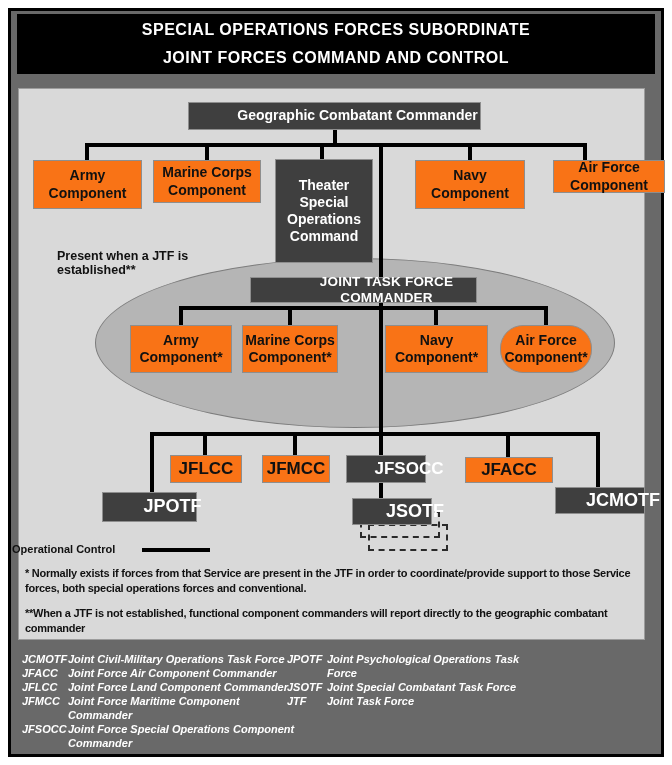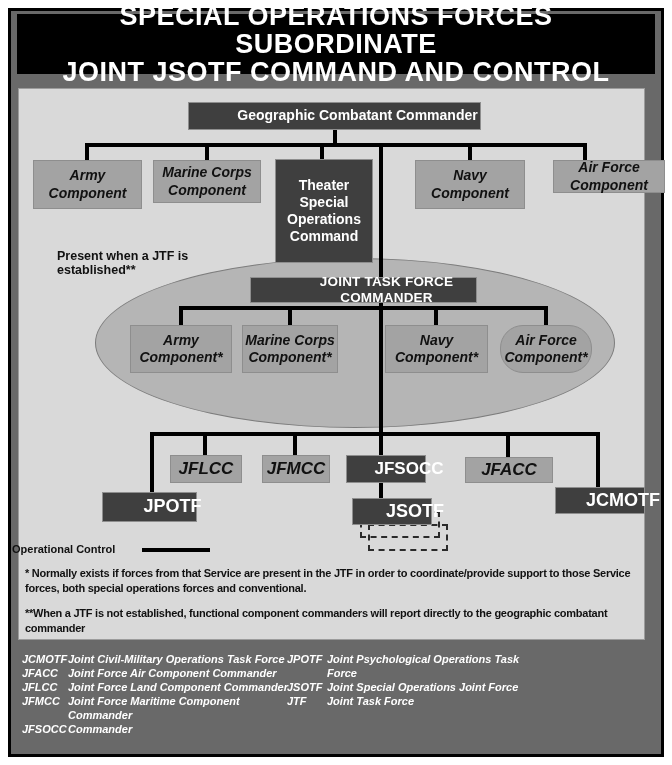--- a/index.html
+++ b/index.html
@@ -1,29 +1,29 @@
 <!DOCTYPE html>
 <html><head>
 <meta charset="utf-8">
 <style>
   html,body{margin:0;padding:0;background:#ffffff;}
   .page{position:relative;width:672px;height:765px;background:#ffffff;overflow:hidden;
         font-family:"Liberation Sans", sans-serif;}
   .abs{position:absolute;box-sizing:border-box;}
   .frame{background:#696969;border:3px solid #000000;}
   .title-box{background:#000000;color:#ffffff;display:flex;flex-direction:column;
-             align-items:center;justify-content:center;font-weight:bold;font-size:27px;
+             align-items:center;justify-content:center;font-weight:bold;font-size:16px;
              line-height:28px;letter-spacing:.5px;text-align:center;}
   .panel{background:#d9d9d9;border:1px solid #9c9c9c;}
   .ellipse{background:#b5b5b5;border:1px solid #7d7d7d;border-radius:50%;}
   .hline,.vline{background:#000000;}
   .box{display:flex;align-items:center;justify-content:center;text-align:center;
        font-weight:bold;line-height:1.22;}
   .box-dark{background:#3f3f3f;color:#ffffff;border:1px solid #8e8e8e;padding-left:46px;}
-  .box-light{background:#a3a3a3;color:#111111;border:1px solid #8e8e8e;font-style:italic;}
+  .box-light{background:#f97316;color:#111111;border:1px solid #8e8e8e;}
   .fs14{font-size:14px;}
   .fs17{font-size:17px;}
   .fs18{font-size:18px;}
   .jtfc{font-size:13.5px;letter-spacing:.2px;}
   .note{color:#111111;font-weight:bold;font-size:12.5px;line-height:14px;}
   .note span{display:block;}
   .ghost{border:2px dashed #2b2b2b;background:transparent;}
   .legend-label{color:#111111;font-weight:bold;font-size:11px;}
   .footnote{color:#111111;font-weight:bold;font-size:11px;letter-spacing:-0.25px;
             line-height:15px;}
@@ -37,21 +37,21 @@
 </style>
 </head>
 <body>
 
 <div class="page">
 
   <div class="abs frame" style="left:8px;top:8px;width:656px;height:749px;"></div>
 
   <div class="abs title-box" style="left:17px;top:14px;width:638px;height:60px;">
     <span>SPECIAL OPERATIONS FORCES SUBORDINATE</span>
-    <span>JOINT JSOTF COMMAND AND CONTROL</span>
+    <span>JOINT FORCES COMMAND AND CONTROL</span>
   </div>
 
   <div class="abs panel" style="left:18px;top:88px;width:627px;height:552px;"></div>
 
   <div class="abs ellipse" style="left:95px;top:258px;width:520px;height:170px;"></div>
 
   <div class="abs note" style="left:57px;top:249px;width:150px;">
     <span>Present when a JTF is</span>
     <span>established**</span>
   </div>
@@ -132,37 +132,38 @@
     <div class="gloss-row">
       <span class="g-term g-term-l">JFMCC</span>
       <span class="g-def">
           <span>Joint Force Maritime Component</span>
           <span>Commander</span>
         </span>
     </div>
     <div class="gloss-row">
       <span class="g-term g-term-l">JFSOCC</span>
       <span class="g-def">
+          <span>Joint Force Special Operations Component</span>
           <span>Commander</span>
         </span>
     </div>
   </div>
 
   <div class="abs gloss-col" style="left:287px;top:652px;width:250px;">
     <div class="gloss-row">
       <span class="g-term g-term-r">JPOTF</span>
       <span class="g-def">
           <span>Joint Psychological Operations Task</span>
           <span>Force</span>
         </span>
     </div>
     <div class="gloss-row">
       <span class="g-term g-term-r">JSOTF</span>
       <span class="g-def">
-          <span>Joint Special Operations Joint Force</span>
+          <span>Joint Special Combatant Task Force</span>
         </span>
     </div>
     <div class="gloss-row">
       <span class="g-term g-term-r">JTF</span>
       <span class="g-def">
           <span>Joint Task Force</span>
         </span>
     </div>
   </div>
 

